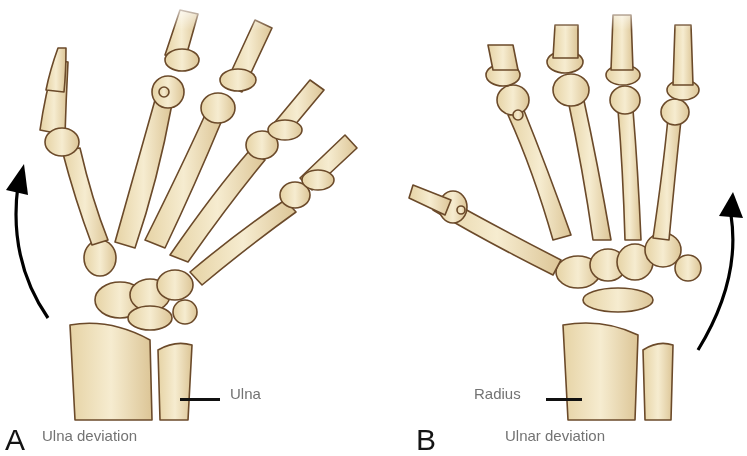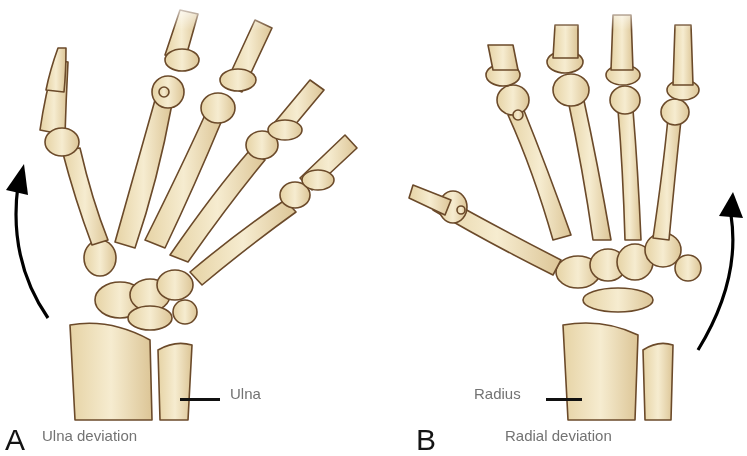--- a/index.html
+++ b/index.html
@@ -133,14 +133,14 @@
     </g>
     <rect x="0" y="0" width="374" height="30" fill="url(#fadeTopB)"></rect>
     <g>
       <path d="M325 350 Q368 280 358 215" stroke="#000" stroke-width="3.2" fill="none"></path>
       <polygon points="346,216 360,192 370,218" fill="#000"></polygon>
     </g>
   </svg>
   <div class="lbl" style="left:80px;top:385px;margin-left:21px;">Radius</div>
   <div class="leader" style="left:173px;top:398px;width:36px;"></div>
   <div class="letter" style="left:43px;top:423px;">B</div>
-  <div class="lbl" style="left:132px;top:427px;">Radial deviation</div>
+  <div class="lbl" style="left:132px;top:427px;">Ulnar deviation</div>
 </div>
 
 </body></html>

